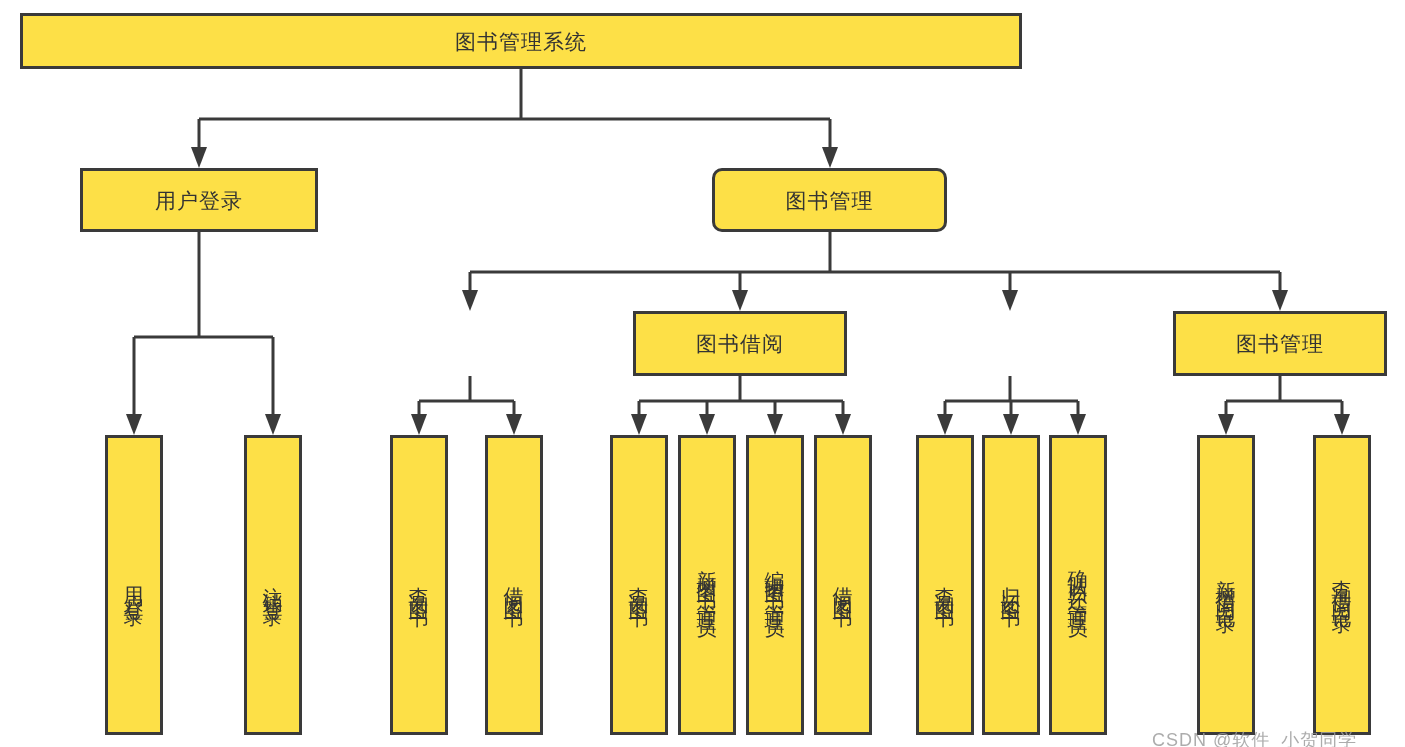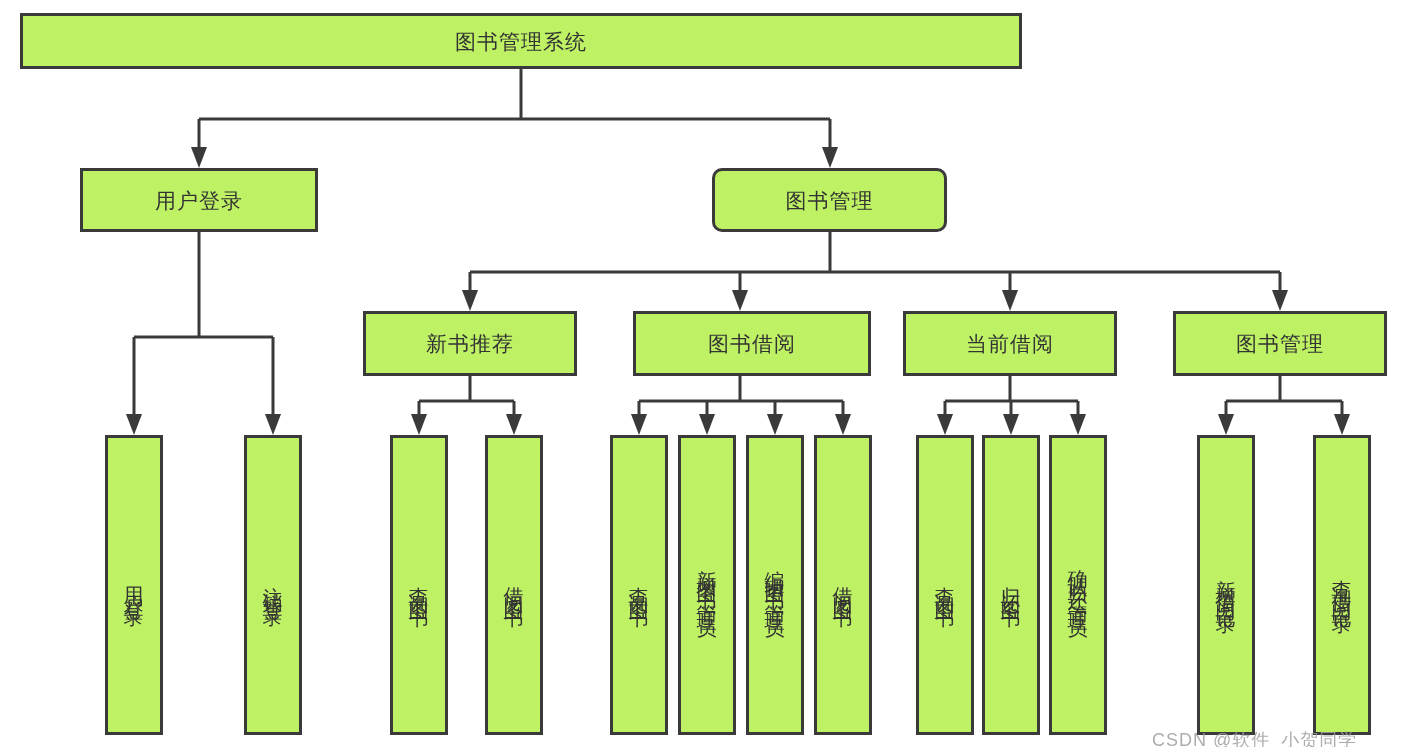--- a/index.html
+++ b/index.html
@@ -14,21 +14,21 @@
   svg.connectors {
     position: absolute;
     left: 0; top: 0;
     width: 1405px; height: 747px;
     pointer-events: none;
   }
   .box {
     position: absolute;
     box-sizing: border-box;
     border: 3px solid #3a3a3a;
-    background: #bef264;
+    background: #fde047;
     color: #333333;
     display: flex;
     align-items: center;
     justify-content: center;
     font-size: 21px;
     letter-spacing: 1px;
     line-height: 1;
     text-align: center;
   }
   .leaf {
@@ -86,23 +86,21 @@
       <use href="#ah" x="1226" y="435"></use>
       <use href="#ah" x="1342" y="435"></use>
     </g>
   </svg>
 
   <div class="box" style="left:20px; top:13px; width:1002px; height:56px;">图书管理系统</div>
 
   <div class="box" style="left:80px; top:168px; width:238px; height:64px;">用户登录</div>
   <div class="box" style="left:712px; top:168px; width:235px; height:64px;border-radius:10px;">图书管理</div>
 
-  <div class="box" style="left:363px; top:311px; width:214px; height:65px;">新书推荐</div>
-  <div class="box" style="left:633px; top:311px; width:238px; height:65px;">图书借阅</div>
-  <div class="box" style="left:903px; top:311px; width:214px; height:65px;">当前借阅</div>
+  <div class="box" style="left:633px; top:311px; width:214px; height:65px;">图书借阅</div>
   <div class="box" style="left:1173px; top:311px; width:214px; height:65px;">图书管理</div>
 
   <div class="box leaf" style="left:105px; top:435px; width:58px; height:300px;">用户登录</div>
   <div class="box leaf" style="left:244px; top:435px; width:58px; height:300px;">注销登录</div>
 
   <div class="box leaf" style="left:390px; top:435px; width:58px; height:300px;">查询图书</div>
   <div class="box leaf" style="left:485px; top:435px; width:58px; height:300px;">借阅图书</div>
 
   <div class="box leaf" style="left:610px; top:435px; width:58px; height:300px;">查询图书</div>
   <div class="box leaf" style="left:678px; top:435px; width:58px; height:300px;">新增图书（管理员）</div>

